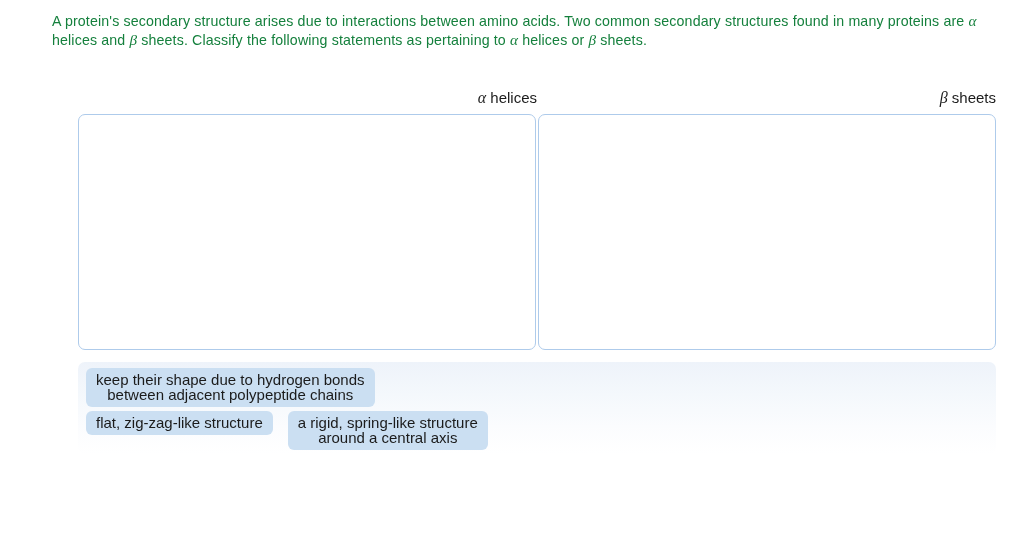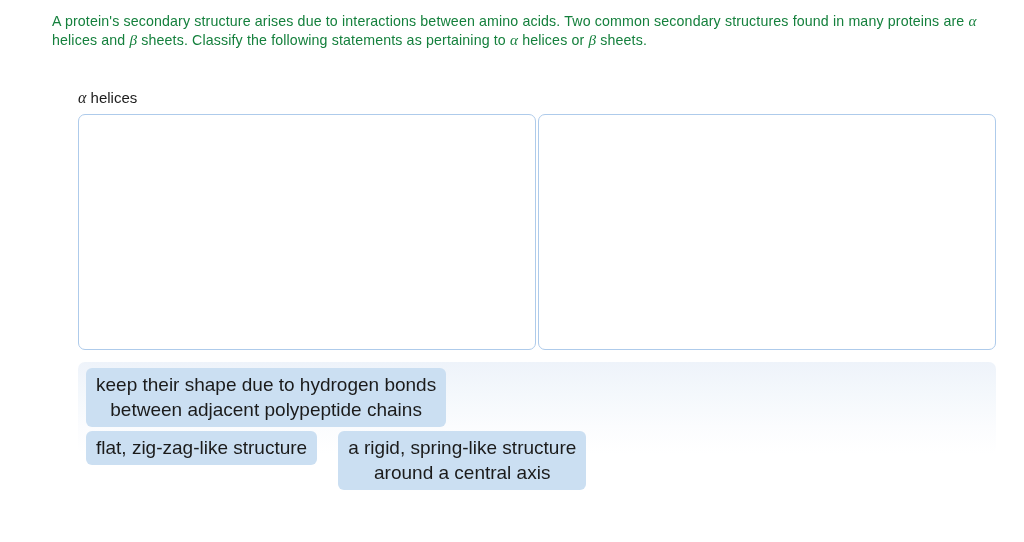--- a/index.html
+++ b/index.html
@@ -34,21 +34,21 @@
   #headers {
     position: absolute;
     left: 78px;
     top: 88px;
     width: 918px;
     height: 24px;
     display: flex;
   }
   .col-header {
     flex: 1 1 0;
-    text-align: left;
+    text-align: right;
     font-size: 15px;
     line-height: 20px;
     color: #1b1b1b;
     white-space: nowrap;
   }
   .col-header .gr { font-size: 16px; }
 
   
   #dropzones {
     position: absolute;
@@ -80,41 +80,42 @@
     box-sizing: border-box;
   }
   .bank-row {
     display: flex;
     align-items: flex-start;
     margin-bottom: 4px;
   }
   .tile {
     background: #cbdff2;
     border-radius: 6px;
-    font-size: 19px;
-    line-height: 25px;
+    font-size: 15px;
+    line-height: 15px;
     color: #1b1b1b;
     text-align: center;
     padding: 4px 10px 5px 10px;
     box-sizing: border-box;
     white-space: pre-line;
     margin-right: 6px;
     cursor: move;
     user-select: none;
   }
   #bank-row-2 { margin-left: 0px; }
-  #bank-row-2 .tile:first-child { margin-right: 21px; text-align: right; }
+  #bank-row-2 .tile:first-child { margin-right: 15px; text-align: right; }
 </style>
 </head>
 <body>
 
 <div id="prompt"><span>A protein's secondary structure arises due to interactions between amino acids. Two common secondary structures found in many proteins are </span><span class="gr">α</span><span> helices and </span><span class="gr">β</span><span> sheets. Classify the following statements as pertaining to </span><span class="gr">α</span><span> helices or </span><span class="gr">β</span><span> sheets.</span></div>
 
 <div id="headers">
   <div class="col-header"><span class="gr">α</span><span> helices</span></div>
+  <div class="col-header"><span class="gr">β</span><span> sheets</span></div>
 </div>
 
 <div id="dropzones">
   <div class="dropzone"></div>
   <div class="dropzone"></div>
 </div>
 
 <div id="bank">
   <div class="bank-row" id="bank-row-1">
     <div class="tile">keep their shape due to hydrogen bonds

